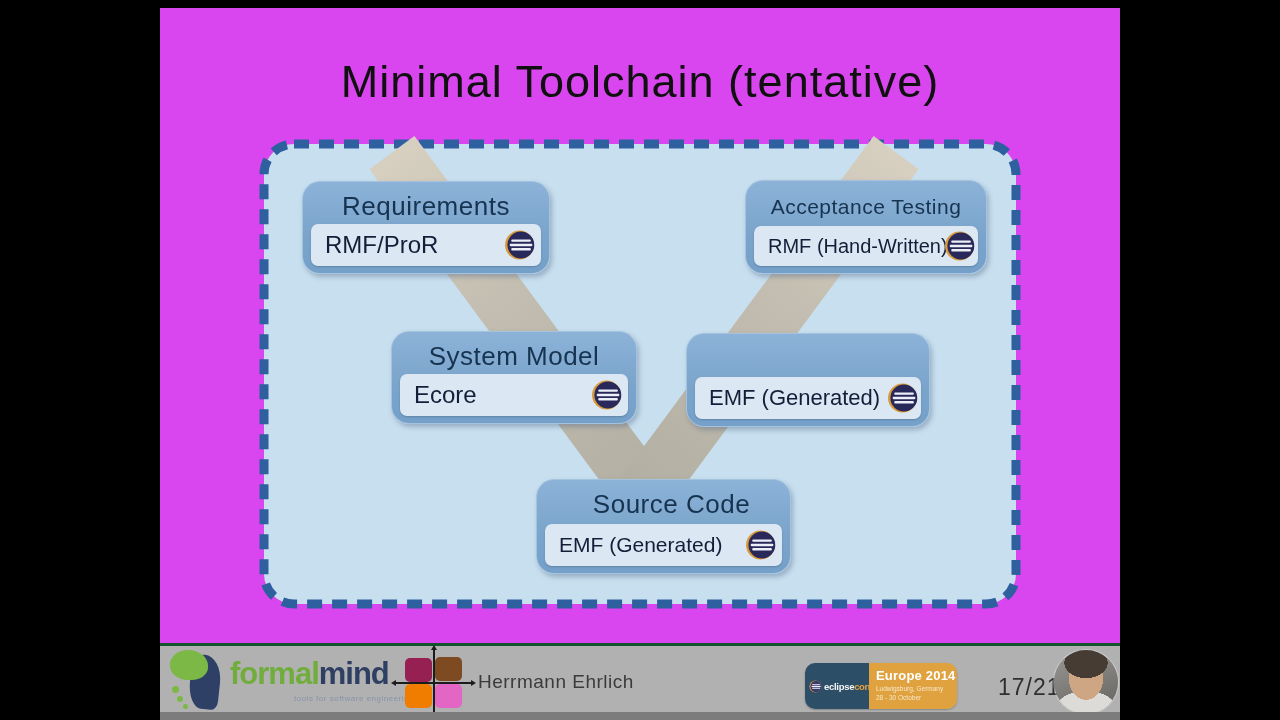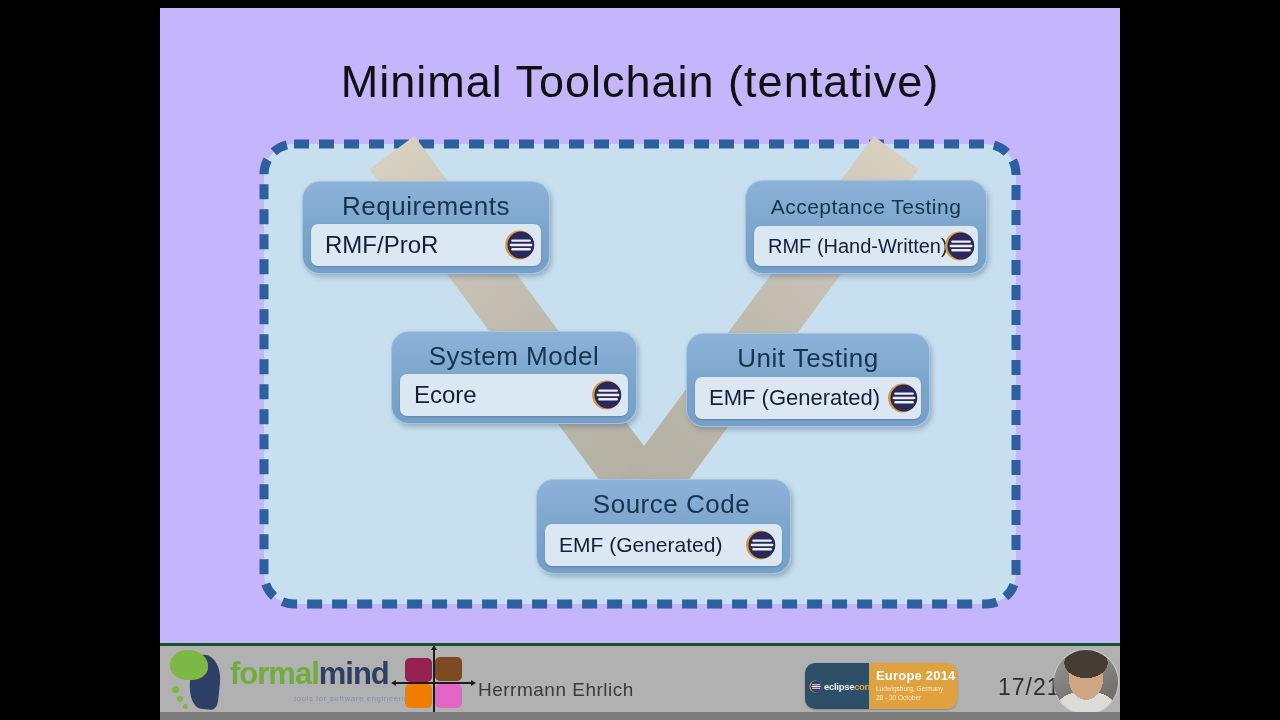--- a/index.html
+++ b/index.html
@@ -1,20 +1,20 @@
 <!DOCTYPE html>
 <html><head>
 <meta charset="utf-8">
 <style>
   html,body { margin:0; padding:0; }
   body {
     width:1280px; height:720px; background:#000; overflow:hidden; position:relative;
     font-family:"Liberation Sans", sans-serif;
   }
-  .slide { position:absolute; left:160px; top:8px; width:960px; height:712px; background:#c4b5fd; }
+  .slide { position:absolute; left:160px; top:8px; width:960px; height:712px; background:#d946ef; }
 
   .slide-title {
     position:absolute; left:0; top:48px; width:100%; text-align:center;
     font-size:45px; color:#101010; letter-spacing:1px; font-weight:400;
   }
 
   .container-svg { position:absolute; left:98px; top:130px; z-index:1; }
 
   .band { position:absolute; width:56px; height:424px; z-index:2;
     background:linear-gradient(180deg,#d7d0c1 0%,#c2bdb0 45%,#b3afa3 100%); }
@@ -80,21 +80,21 @@
   .sq-bl { left:2px;  top:30px; background:#f07d00; }
   .sq-br { left:32px; top:30px; background:#e366c4; }
   .sq-line-h { position:absolute; left:-8px; top:28px; width:78px; height:1.5px; background:#1c1c1c; }
   .sq-line-v { position:absolute; left:30px; top:-5px; width:1.5px; height:66px; background:#1c1c1c; }
   .sq-arrow { position:absolute; width:0; height:0; }
   .sq-ar-l { left:-12px; top:25.5px; border-top:3.5px solid transparent; border-bottom:3.5px solid transparent; border-right:5px solid #1c1c1c; }
   .sq-ar-r { left:68px; top:25.5px; border-top:3.5px solid transparent; border-bottom:3.5px solid transparent; border-left:5px solid #1c1c1c; }
   .sq-ar-t { left:27.5px; top:-9px; border-left:3.5px solid transparent; border-right:3.5px solid transparent; border-bottom:5px solid #1c1c1c; }
   .sq-ar-b { left:27.5px; top:59px; border-left:3.5px solid transparent; border-right:3.5px solid transparent; border-top:5px solid #1c1c1c; }
 
-  .presenter { position:absolute; left:318px; top:25px; font-size:19px; color:#3b3b3b; letter-spacing:.5px;margin-top:8px; }
+  .presenter { position:absolute; left:318px; top:25px; font-size:19px; color:#3b3b3b; letter-spacing:.5px; }
 
   .ec-badge { position:absolute; left:645px; top:17px; width:152px; height:46px; display:flex;
     border-radius:10px; overflow:hidden; box-shadow:0 1px 2px rgba(0,0,0,.25); }
   .ec-left { width:64px; background:#2c4e66; display:flex; align-items:center; padding-left:4px; box-sizing:border-box; }
   .ec-ball { width:13px; height:13px; flex:0 0 auto; }
   .ec-ball svg { width:100%; height:100%; display:block; }
   .ec-name { font-size:9.5px; font-weight:bold; margin-left:2px; letter-spacing:-.3px; }
   .ec-name .ec-eclipse { color:#f2f4f6; }
   .ec-name .ec-con { color:#e8a33d; }
   .ec-right { flex:1; background:#e0a23e; padding:5px 0 0 7px; box-sizing:border-box; }
@@ -167,21 +167,20 @@
             <circle cx="16.3" cy="15" r="13" fill="#28285a"></circle>
             <rect x="7" y="9.6" width="19" height="2.3" rx="1" fill="#eceef8"></rect>
             <rect x="5.5" y="13.8" width="22" height="2.3" rx="1" fill="#eceef8"></rect>
             <rect x="7" y="18" width="19" height="2.3" rx="1" fill="#eceef8"></rect>
           </svg>
       </span>
     </div>
   </div>
 
   <div class="node node-unit">
-    <div class="node-title">Unit Testing</div>
     <div class="node-pill">
       <span>EMF (Generated)</span>
       <span class="eclipse-icon">
         <svg viewBox="0 0 30 30">
             <circle cx="15" cy="15" r="14" fill="#d89a3a"></circle>
             <circle cx="16.3" cy="15" r="13" fill="#28285a"></circle>
             <rect x="7" y="9.6" width="19" height="2.3" rx="1" fill="#eceef8"></rect>
             <rect x="5.5" y="13.8" width="22" height="2.3" rx="1" fill="#eceef8"></rect>
             <rect x="7" y="18" width="19" height="2.3" rx="1" fill="#eceef8"></rect>
           </svg>

